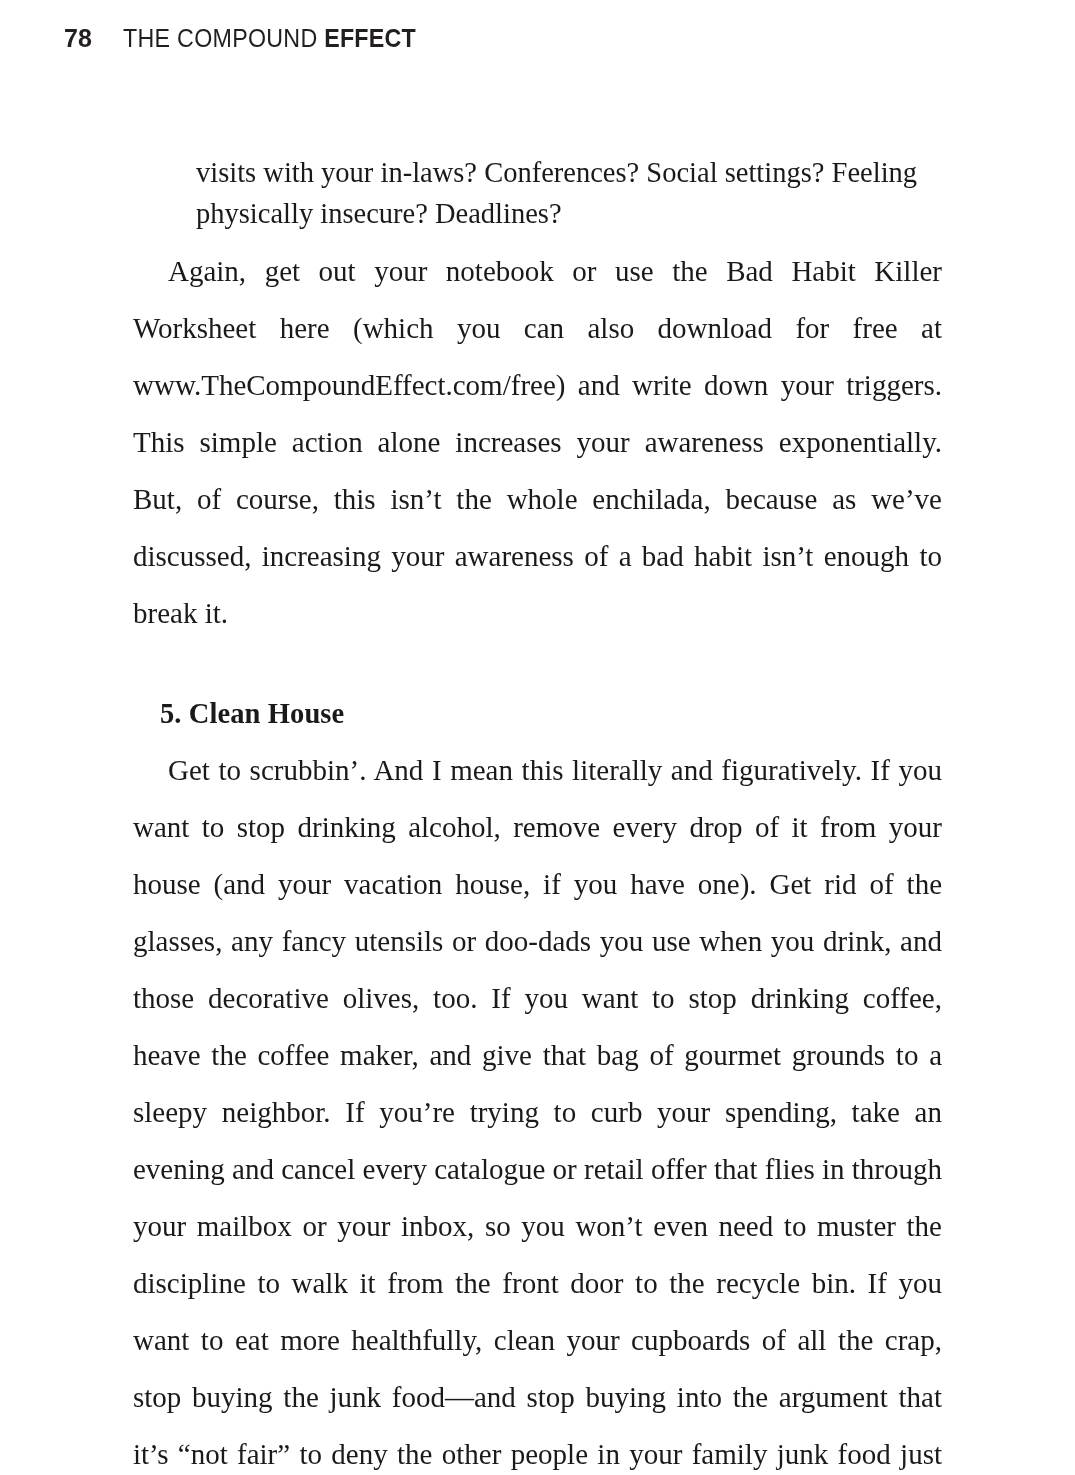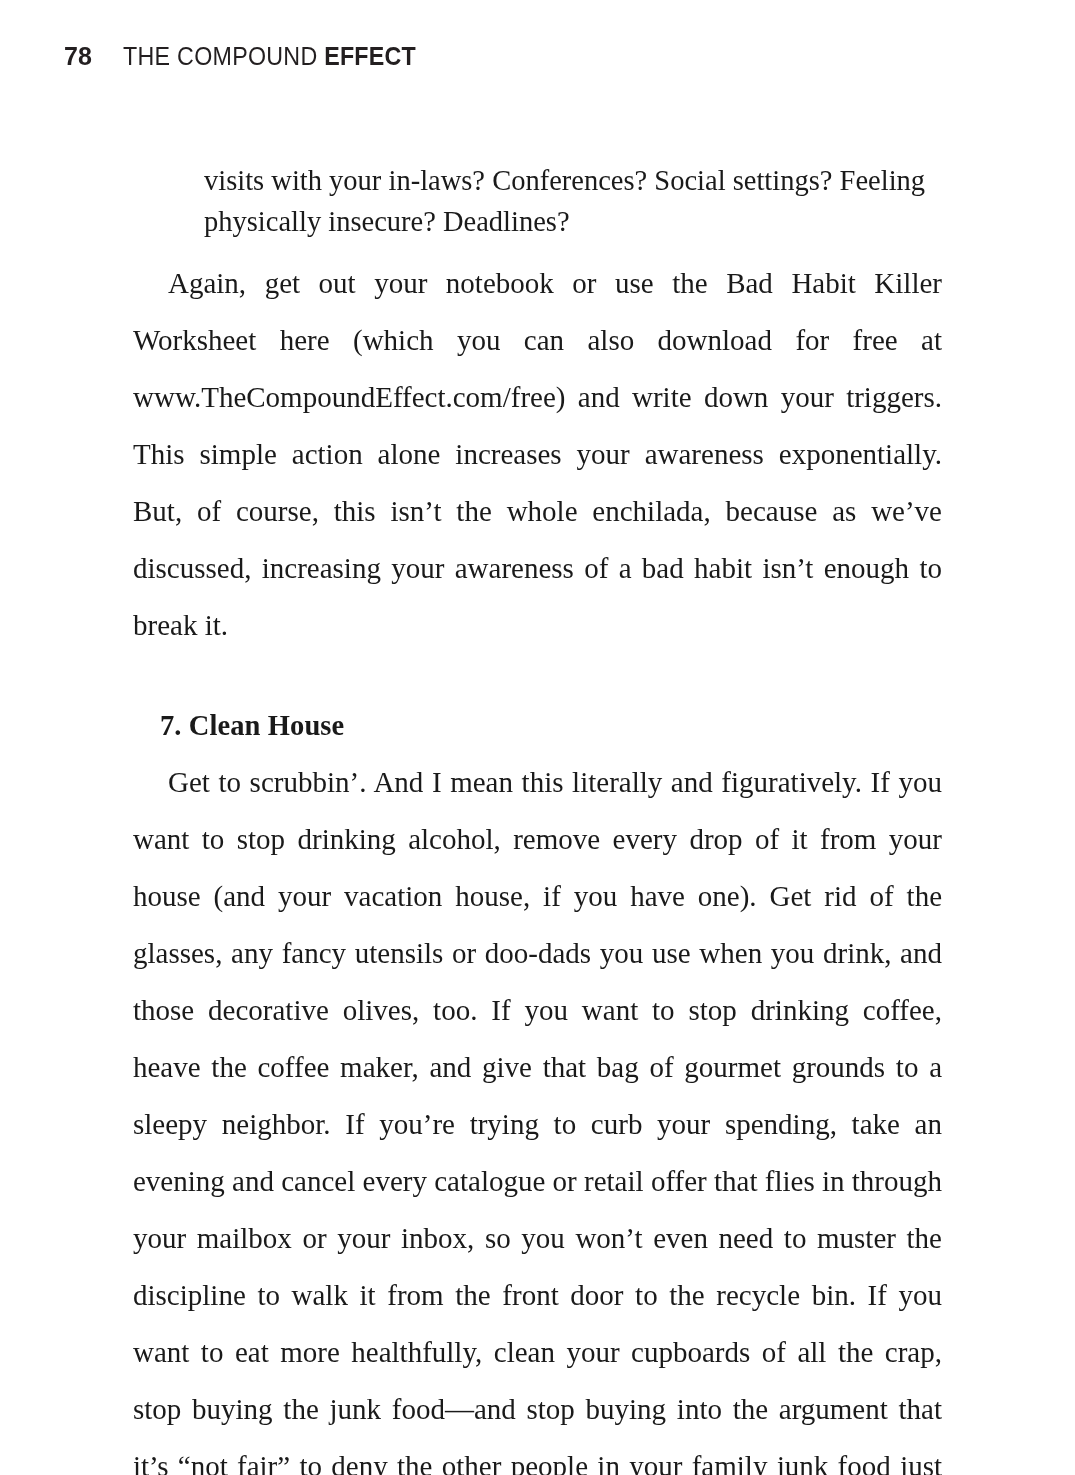--- a/index.html
+++ b/index.html
@@ -14,21 +14,21 @@
     font-family: "Liberation Serif", "DejaVu Serif", serif;
     color: #1a1a1a;
     overflow: hidden;
     position: relative;
   }
 
   
   .running-head {
     position: absolute;
     left: 64px;
-    top: 42px;
+    top: 24px;
     display: flex;
     align-items: flex-start;
     font-family: "Liberation Sans", "DejaVu Sans", sans-serif;
     color: #231f20;
   }
   .rh-folio {
     font-size: 25px;
     font-weight: bold;
     letter-spacing: 0.2px;
   }
@@ -58,21 +58,21 @@
     margin: 0;
     padding: 0;
     width: 813px;
   }
   .bullet-list li {
     position: relative;
     padding-left: 67px;
     font-size: 28.5px;
     line-height: 41.4px;
     text-align: left;
-    margin: 12px;
+    margin: 4px;
   }
   .bullet-list li .dot {
     position: absolute;
     left: 38px;
     top: 0;
     width: 9px;
     height: 9px;
     border-radius: 50%;
     background: #1a1a1a;
     transform: translateY(19px);
@@ -116,17 +116,17 @@
       <span>visits with your in-laws? Conferences? Social settings? Feeling physically insecure? Deadlines?</span>
     </li>
   </ul>
 
   <div class="gap-after-bullets"></div>
 
   <p class="body-para">Again, get out your notebook or use the Bad Habit Killer Worksheet here (which you can also download for free at www.TheCompoundEffect.com/free) and write down your triggers. This simple action alone increases your awareness exponentially. But, of course, this isn’t the whole enchilada, because as we’ve discussed, increasing your awareness of a bad habit isn’t enough to break it.</p>
 
   <div class="gap-before-heading"></div>
 
-  <h2 class="section-heading">7. Clean House</h2>
+  <h2 class="section-heading">5. Clean House</h2>
 
   <p class="body-para">Get to scrubbin’. And I mean this literally and figuratively. If you want to stop drinking alcohol, remove every drop of it from your house (and your vacation house, if you have one). Get rid of the glasses, any fancy utensils or doo-dads you use when you drink, and those decorative olives, too. If you want to stop drinking coffee, heave the coffee maker, and give that bag of gourmet grounds to a sleepy neighbor. If you’re trying to curb your spending, take an evening and cancel every catalogue or retail offer that flies in through your mailbox or your inbox, so you won’t even need to muster the discipline to walk it from the front door to the recycle bin. If you want to eat more healthfully, clean your cupboards of all the crap, stop buying the junk food—and stop buying into the argument that it’s “not fair” to deny the other people in your family junk food just because you don’t want it in your life. Trust me; everyone in your family is better off without it. Don’t bring it into the house, period. Get rid of whatever enables your bad habits.</p>
 
 </div>
 
 </body></html>

